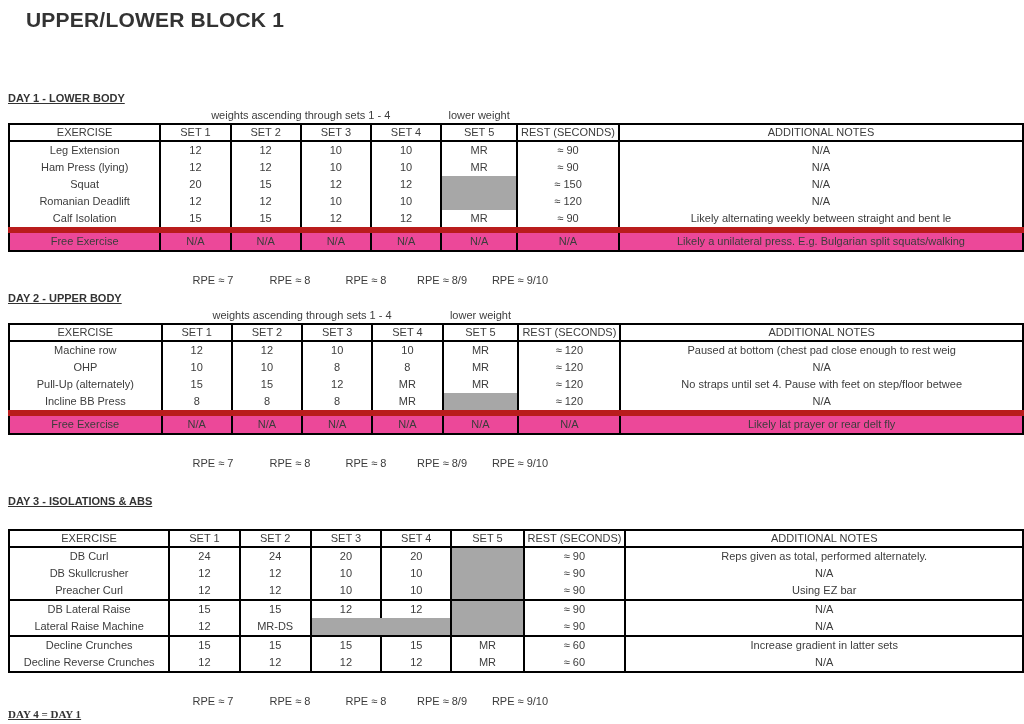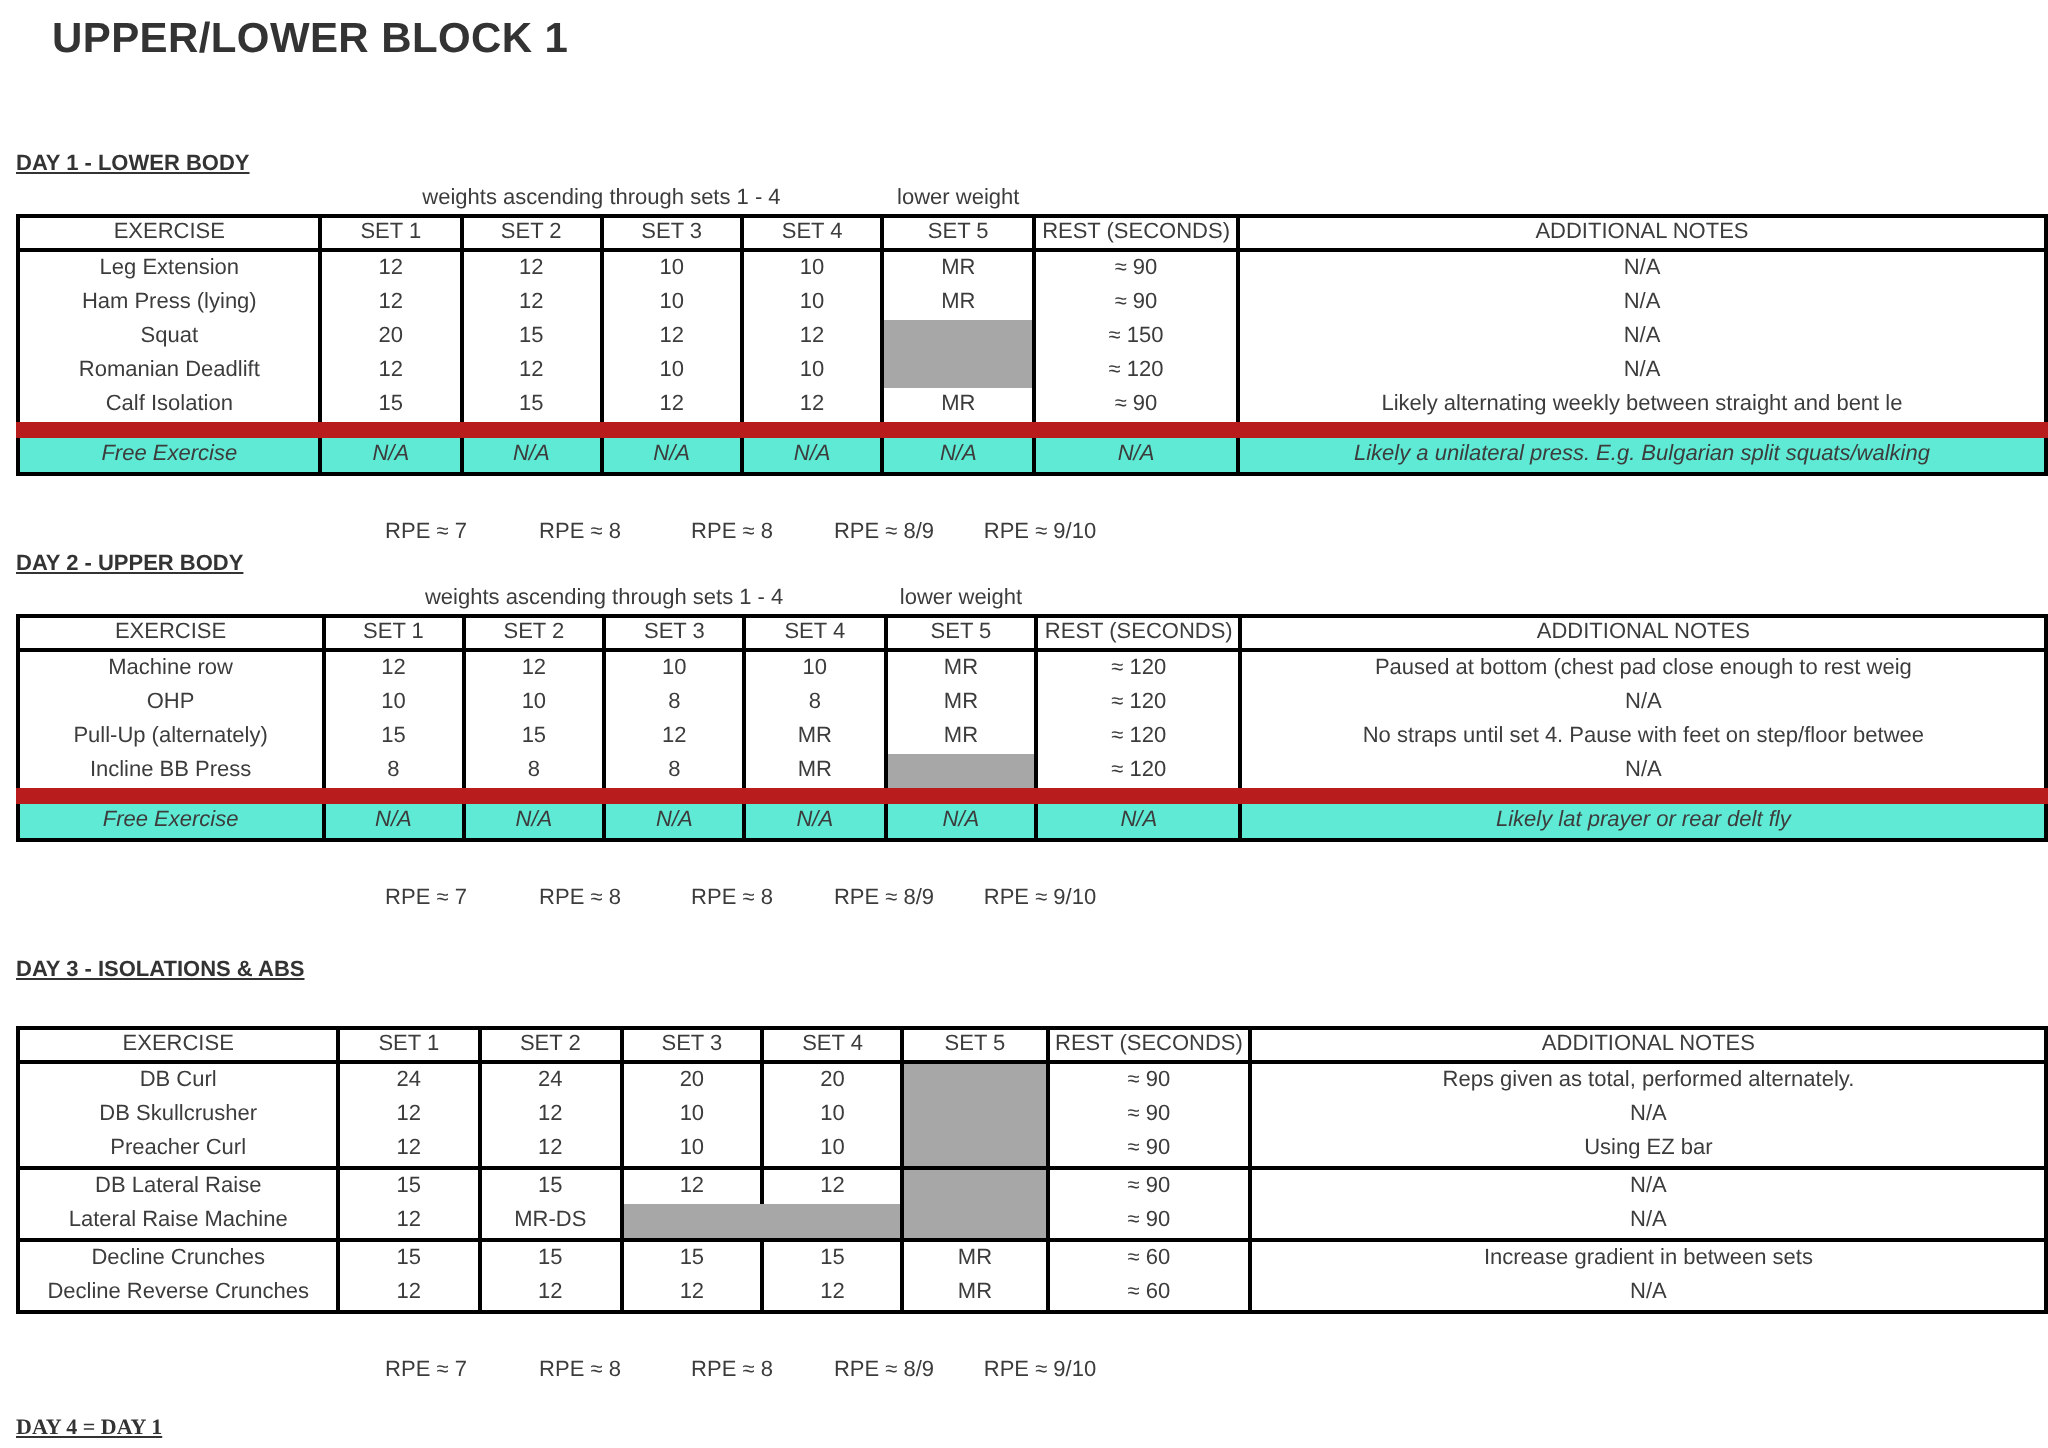--- a/index.html
+++ b/index.html
@@ -8,39 +8,39 @@
     font-family:"Liberation Sans",sans-serif;position:relative;
   }
   .page{position:relative;width:1024px;height:724px;overflow:hidden;}
   .title{
     position:absolute;left:26px;top:8px;
     font-size:21px;font-weight:bold;color:#333333;letter-spacing:.2px;
   }
   .day{position:absolute;left:8px;}
   .day-label{
     font-size:11px;font-weight:bold;color:#333333;
-    text-decoration:underline;white-space:nowrap;
+    text-decoration:underline;white-space:nowrap;margin-top:16px;
   }
   .footer-label{
     position:absolute;left:8px;top:708px;
     font-size:11px;font-weight:bold;color:#333333;text-decoration:underline;font-family:Liberation Serif, serif;
   }
   table.sheet{border-collapse:collapse;table-layout:fixed;}
   table.sheet td{
     font-size:11px;color:#3c3c3c;height:17px;line-height:17px;
     padding:0 3px;overflow:hidden;white-space:nowrap;text-align:center;
   }
   tr.band td{height:15px;line-height:15px;border:none;}
   td.band-box{border:1px solid #000000;margin-top:36px;}
   td.band-left{text-align:center;}
   td.band-right{text-align:left;}
   tr.hdr td{height:15px;line-height:15px;border:2px solid #000000;}
   td.ex{text-align:left;}
   tr.data td{border-left:2px solid #000000;border-right:2px solid #000000;}
-  tr.free td{background:#5eead4;border-top:8px solid #b91c1c;font-style:italic;}
+  tr.free td{background:#ec4899;border-top:6px solid #b91c1c;}
   tr.gstart td{border-top:2px solid #000000;}
   tr.last td{border-bottom:2px solid #000000;}
   td.gray{background:#a7a7a7;}
   .rpe{margin-top:18px;margin-left:166px;white-space:nowrap;}
   .rpe span{
     display:inline-block;font-size:11px;color:#3c3c3c;text-align:center;
   }
   .tgap1{margin-top:4px;}
   .tgap3{margin-top:22px;}
 </style>
@@ -307,21 +307,21 @@
             <td>N/A</td>
           </tr>
           <tr class="data gstart">
             <td class="ex">Decline Crunches</td>
             <td>15</td>
             <td>15</td>
             <td>15</td>
             <td>15</td>
             <td>MR</td>
             <td>≈ 60</td>
-            <td>Increase gradient in between sets</td>
+            <td>Increase gradient in latter sets</td>
           </tr>
           <tr class="data last">
             <td class="ex">Decline Reverse Crunches</td>
             <td>12</td>
             <td>12</td>
             <td>12</td>
             <td>12</td>
             <td>MR</td>
             <td>≈ 60</td>
             <td>N/A</td>

